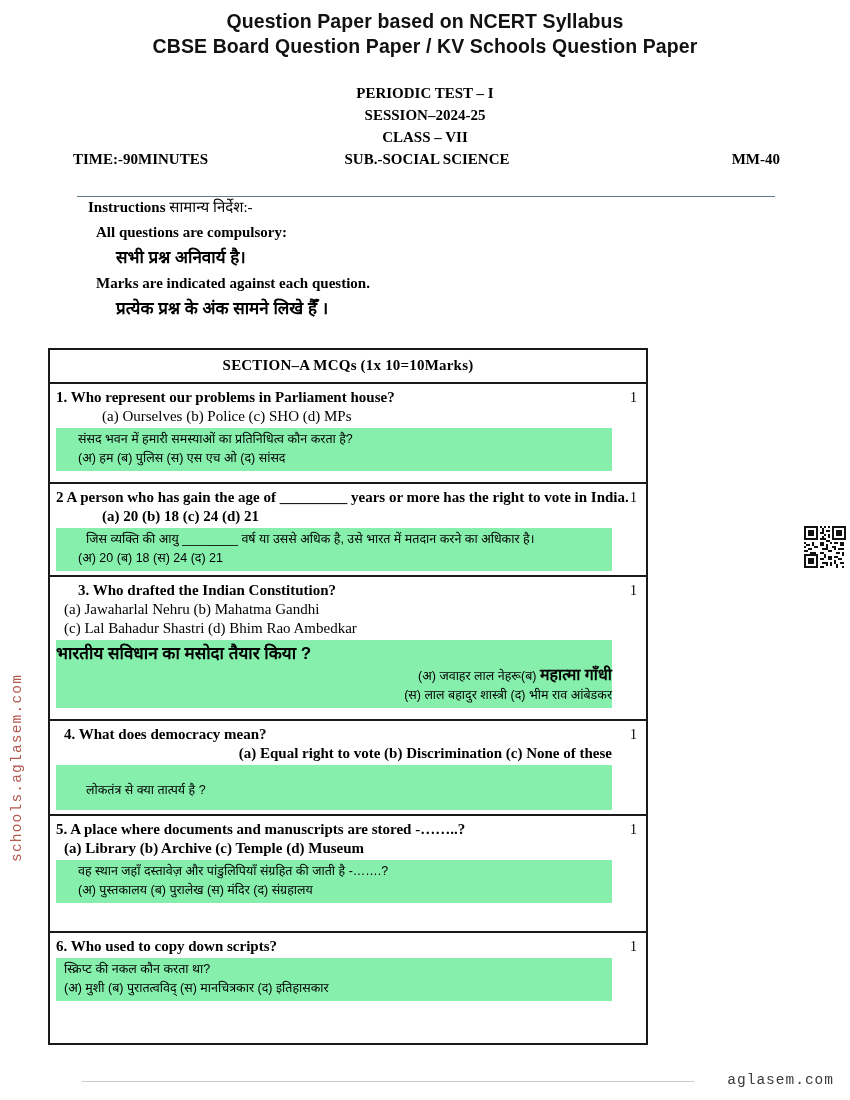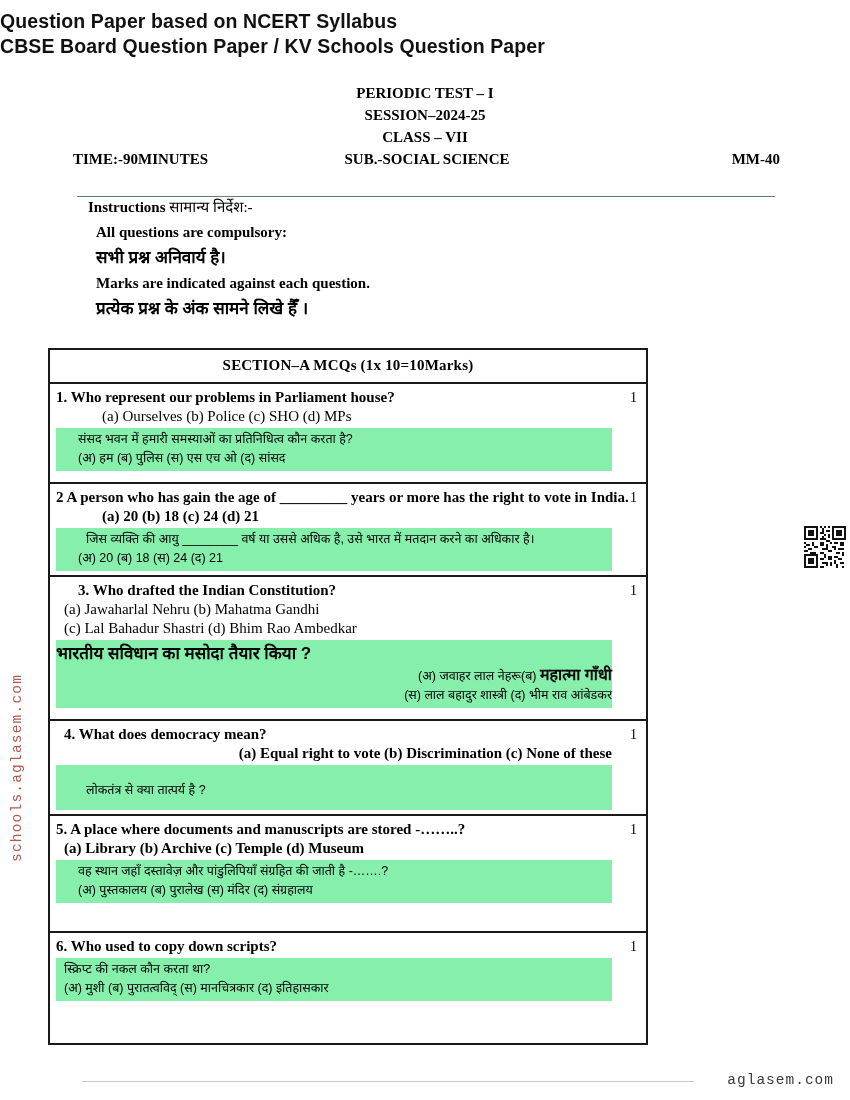--- a/index.html
+++ b/index.html
@@ -19,21 +19,21 @@
   
   .page {
     position: absolute;
     inset: 0;
     width: 850px;
     height: 1100px;
   }
 
   
   .masthead {
-    text-align: left;
+    text-align: center;
     padding-top: 9px;
   }
   .masthead-line {
     font-family: "Liberation Sans", "DejaVu Sans", sans-serif;
     font-weight: bold;
     font-size: 19.5px;
     letter-spacing: .1px;
     line-height: 25px;
     color: #111;
   }
@@ -99,20 +99,21 @@
     line-height: 17px;
     margin-bottom: 8px;
     white-space: nowrap;
   }
   .instr-line.en { font-family: "Liberation Serif", serif; }
   .instr-line.hi {
     font-family: "Liberation Sans", "DejaVu Sans", sans-serif;
     font-size: 17px;
     font-weight: bold;
     margin-bottom: 9px;
+    margin-left: 20px;
   }
   .instr-line.mixed .hi-part {
     font-family: Liberation Serif, serif;
     font-weight: normal;
     font-size: 15px;
   }
   .instr-indent { padding-left: 8px; }
 
   
   .qtable {

